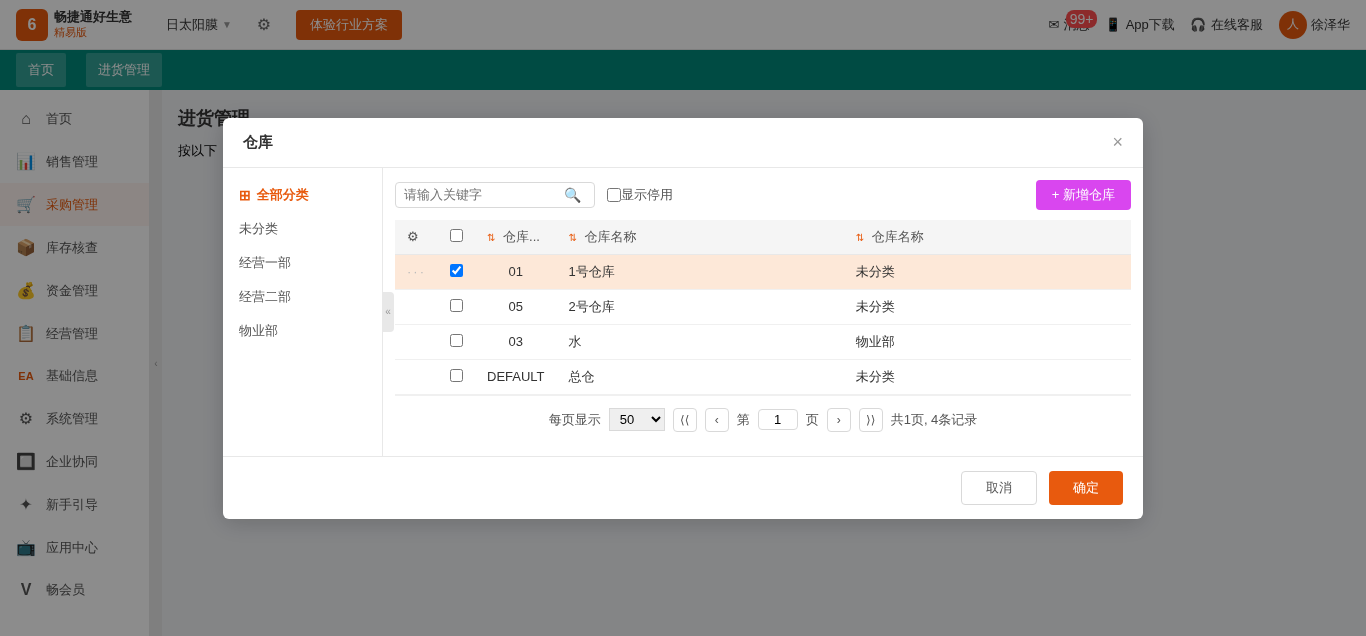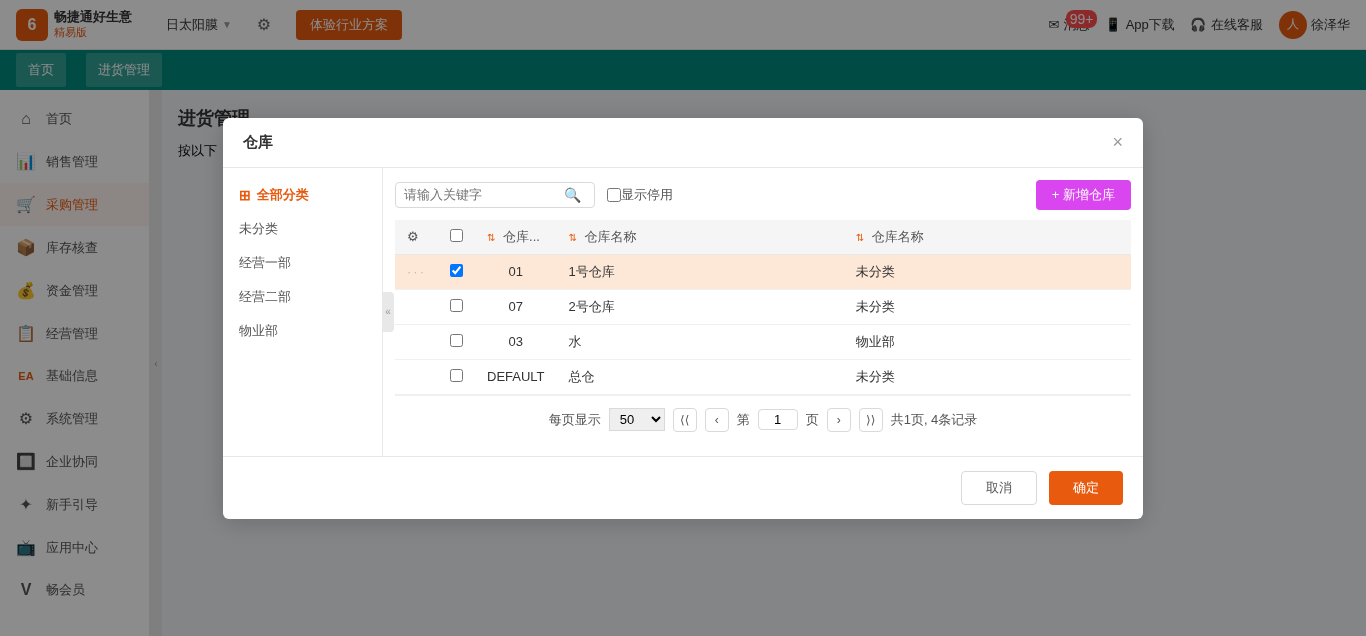--- a/index.html
+++ b/index.html
@@ -550,21 +550,21 @@
               <tr class="selected">
                 <td class="gear-col"><span class="more-dots">···</span></td>
                 <td class="check-col"><input type="checkbox" checked="" style=""></td>
                 <td class="num-col">01</td>
                 <td>1号仓库</td>
                 <td>未分类</td>
               </tr>
               <tr>
                 <td class="gear-col"></td>
                 <td class="check-col"><input type="checkbox" style=""></td>
-                <td class="num-col">07</td>
+                <td class="num-col">05</td>
                 <td>2号仓库</td>
                 <td>未分类</td>
               </tr>
               <tr>
                 <td class="gear-col"></td>
                 <td class="check-col"><input type="checkbox" style=""></td>
                 <td class="num-col">03</td>
                 <td>水</td>
                 <td>物业部</td>
               </tr>

